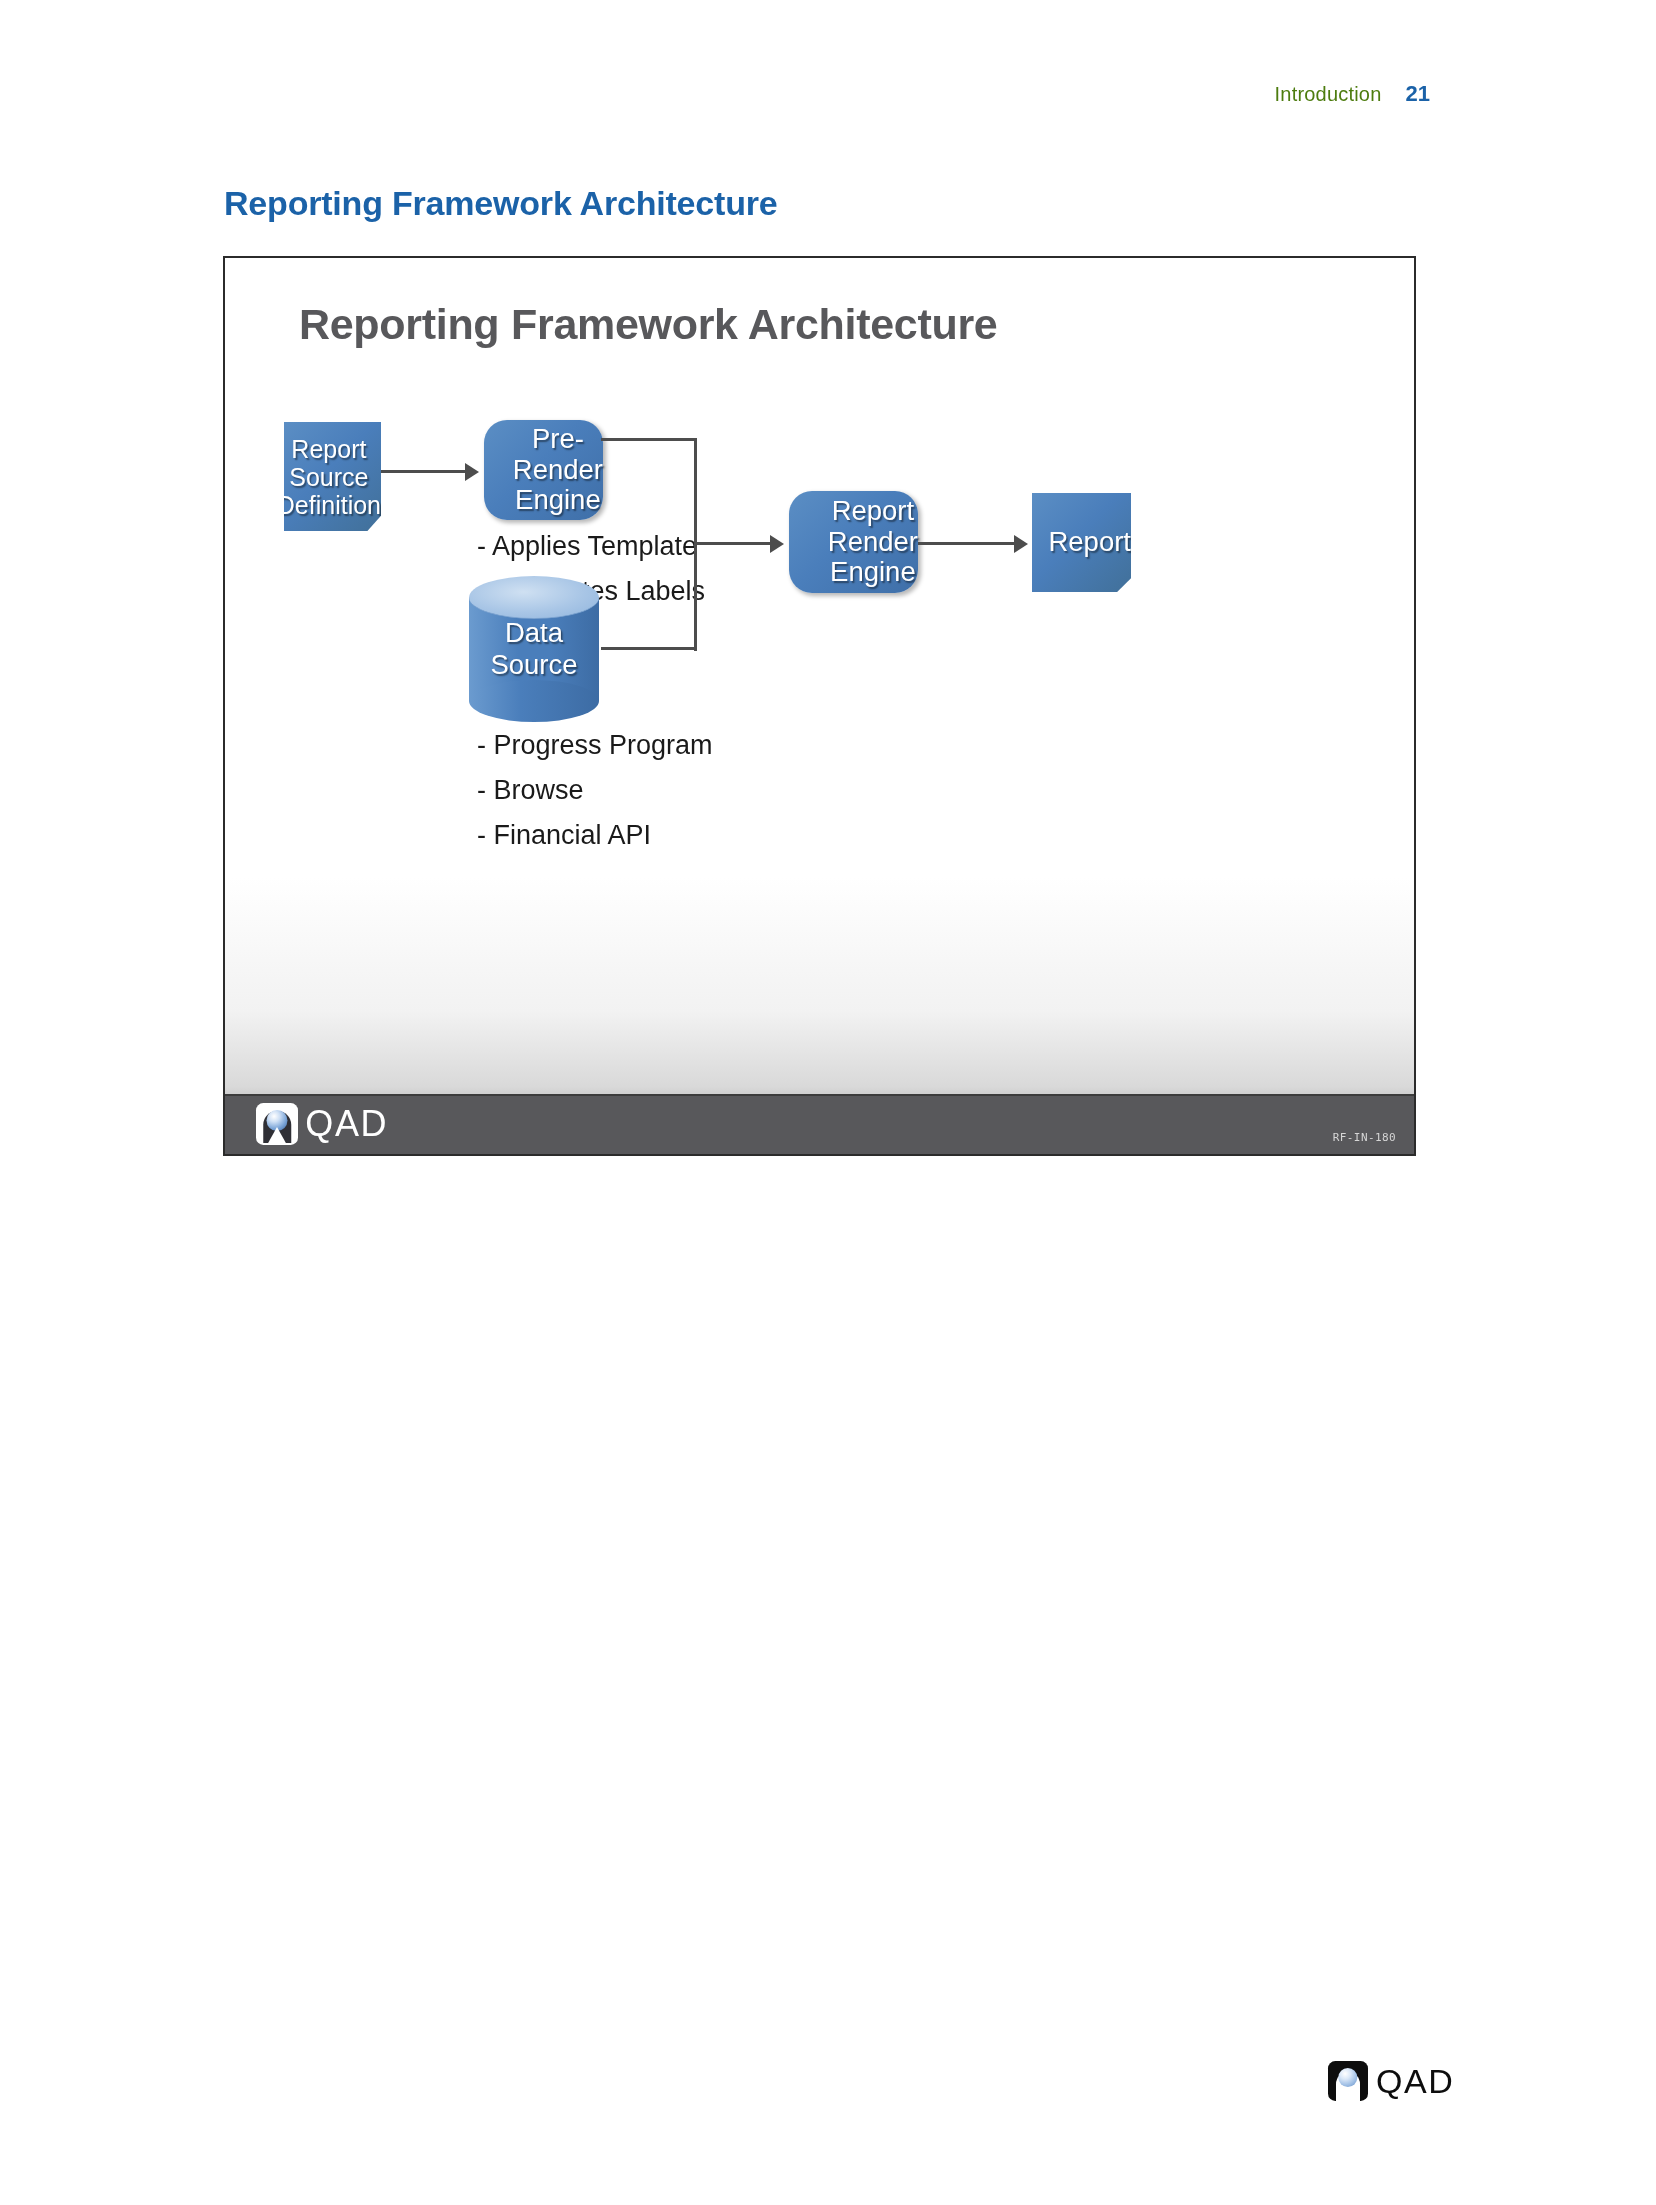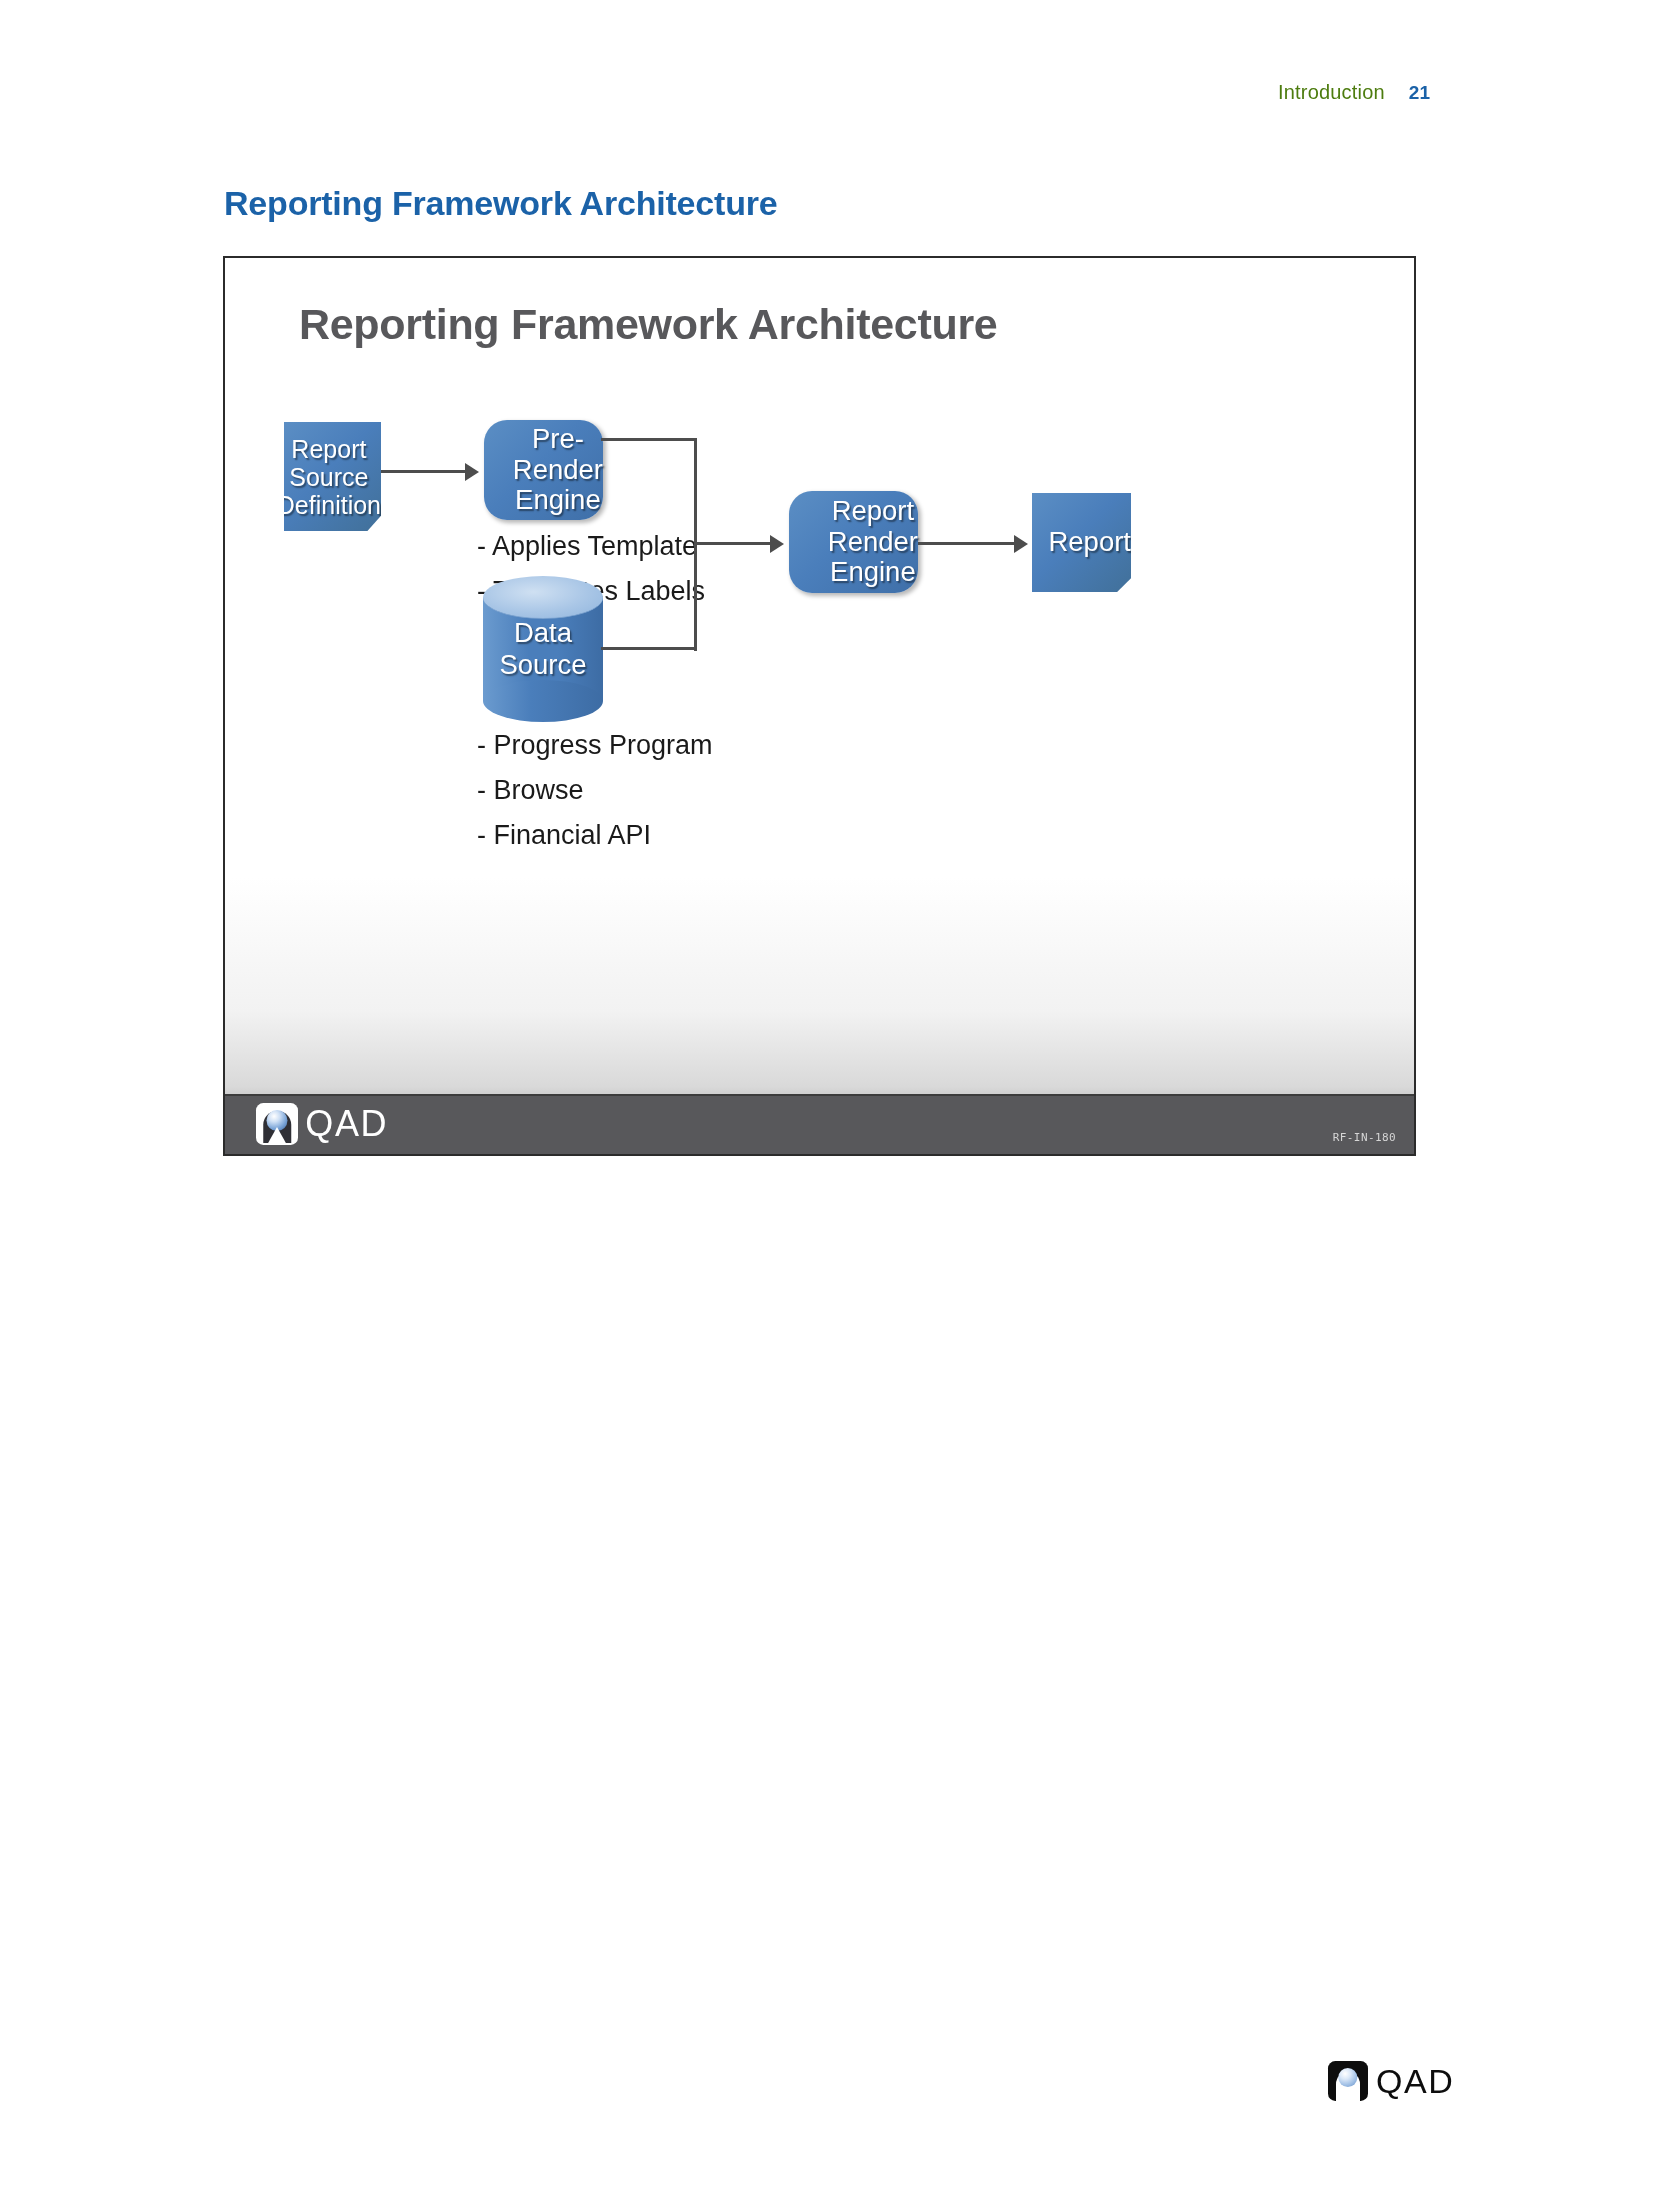--- a/index.html
+++ b/index.html
@@ -23,21 +23,21 @@
     display: flex;
     align-items: baseline;
     gap: 24px;
   }
   .page-header .section-name {
     font-size: 20px;
     color: #4d7c0f;
     letter-spacing: 0.2px;
   }
   .page-header .page-number {
-    font-size: 19px;
+    font-size: 22px;
     font-weight: bold;
     color: #1b62a8;
   }
 
   
   .doc-heading {
     position: absolute;
     top: 184px;
     left: 224px;
     font-size: 34px;
@@ -317,21 +317,21 @@
           <span>Render</span><br>
           <span>Engine</span>
         </span>
       </div>
 
       <div class="notes" style="left:252px; top:275px;">
         <div>- Applies Template</div>
         <div>- Translates Labels</div>
       </div>
 
-      <div class="cyl" style="left:258px; top:318px; width:120px; height:146px;">
+      <div class="cyl" style="left:244px; top:318px; width:130px; height:146px;">
         <div class="cyl-body"></div>
         <div class="cyl-bottom"></div>
         <div class="cyl-top"></div>
         <div class="cyl-label">
           <span>Data</span><br>
           <span>Source</span>
         </div>
       </div>
 
       <div class="notes" style="left:252px; top:474px;">

